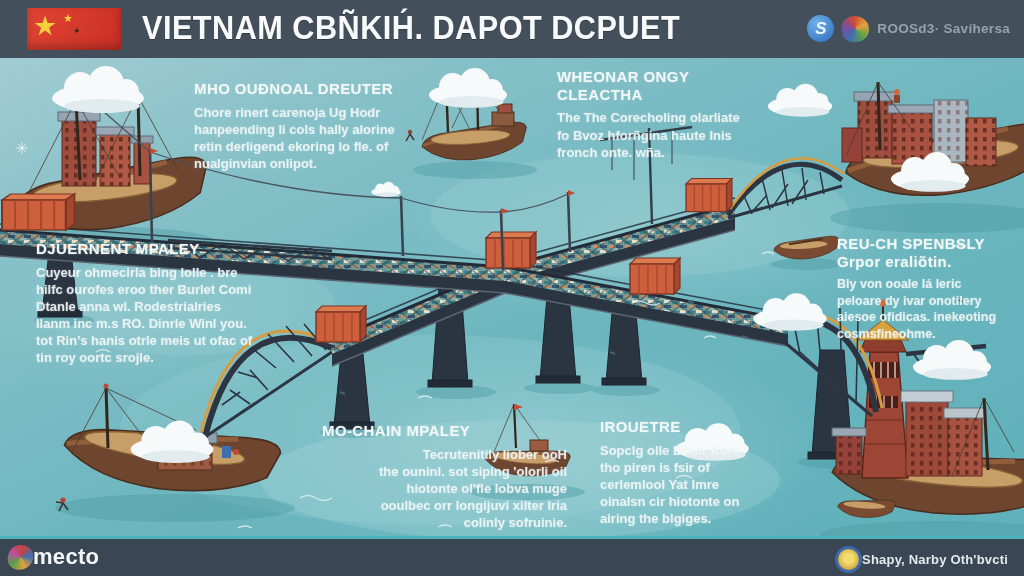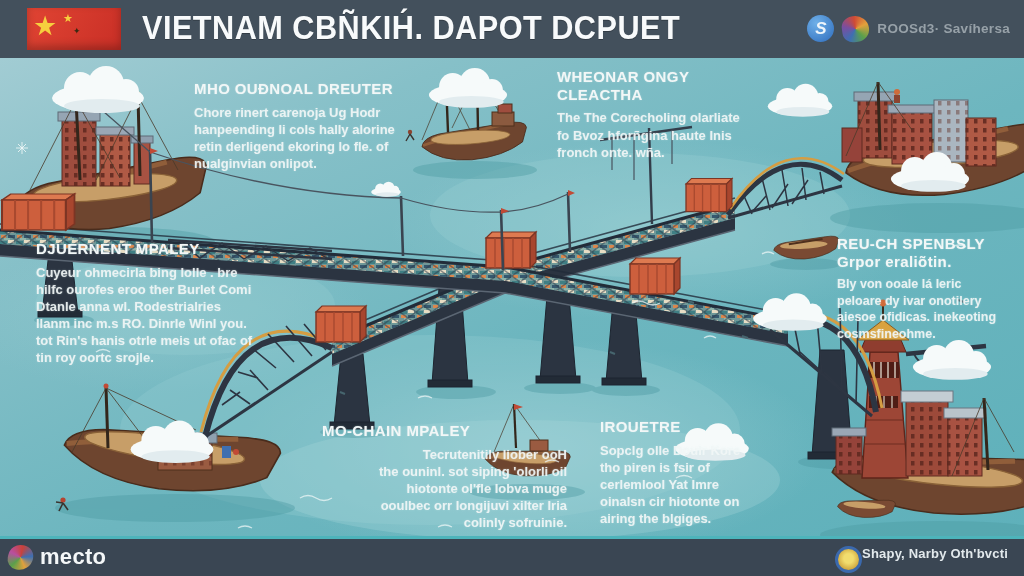--- a/index.html
+++ b/index.html
@@ -27,25 +27,25 @@
   .hright{position:absolute;right:14px;top:15px;display:flex;align-items:center;gap:8px;}
   .globelogo{width:27px;height:27px;border-radius:50%;background:radial-gradient(circle at 35% 30%,#6fb0e8,#2e6cbd);
         color:#eef5fb;font-weight:bold;font-size:17px;line-height:27px;text-align:center;font-style:italic;}
   .maplogo{width:27px;height:26px;border-radius:46% 58% 52% 44%;
         background:conic-gradient(#d04a35,#e2a13c,#5aa04b,#3e6fb2,#7a4ea0,#d04a35);transform:rotate(-8deg);}
   .hbrand{color:#97a1a8;font-size:13.5px;font-weight:bold;letter-spacing:.3px;}
 
   
   .footer{position:absolute;left:0;bottom:0;width:1024px;height:37px;background:#3a4653;
           border-top:3px solid #4db4bb;z-index:30;}
-  .fleft{position:absolute;left:8px;top:5px;display:flex;align-items:center;gap:7px;}
+  .fleft{position:absolute;left:8px;top:5px;display:flex;align-items:center;gap:0;}
   .fmap{width:25px;height:25px;border-radius:52% 46% 58% 42%;
         background:conic-gradient(#c9423a,#3e6fb2,#e2a13c,#5aa04b,#b84fa0,#c9423a);transform:rotate(12deg);}
   .fbrand{color:#f4f7f8;font-size:22px;font-weight:bold;letter-spacing:.3px;}
-  .fright{position:absolute;right:16px;top:7px;display:flex;align-items:flex-start;gap:0;}
+  .fright{position:absolute;right:16px;top:7px;display:flex;align-items:center;gap:0;}
   .badge{width:21px;height:21px;border-radius:50%;border:3px solid #3b69ad;
          background:radial-gradient(circle at 50% 45%,#f2dd6e 30%,#cda43d 75%,#8c7a2e);}
   .fcredit{color:#e2e9ec;font-size:13px;font-weight:bold;letter-spacing:.2px;}
 
   
   .block{position:absolute;color:#f2f7f7;z-index:20;text-shadow:0 0 2px rgba(215,238,238,.45);}
   .block h3{margin:0 0 6px;font-size:15px;font-weight:bold;letter-spacing:.4px;white-space:pre-line;line-height:1.18;}
   .block p{margin:0;font-size:13px;font-weight:bold;line-height:1.32;white-space:pre-line;opacity:.93;}
   .b1{left:194px;top:80px;width:260px;}
   .b2{left:557px;top:68px;width:240px;}

